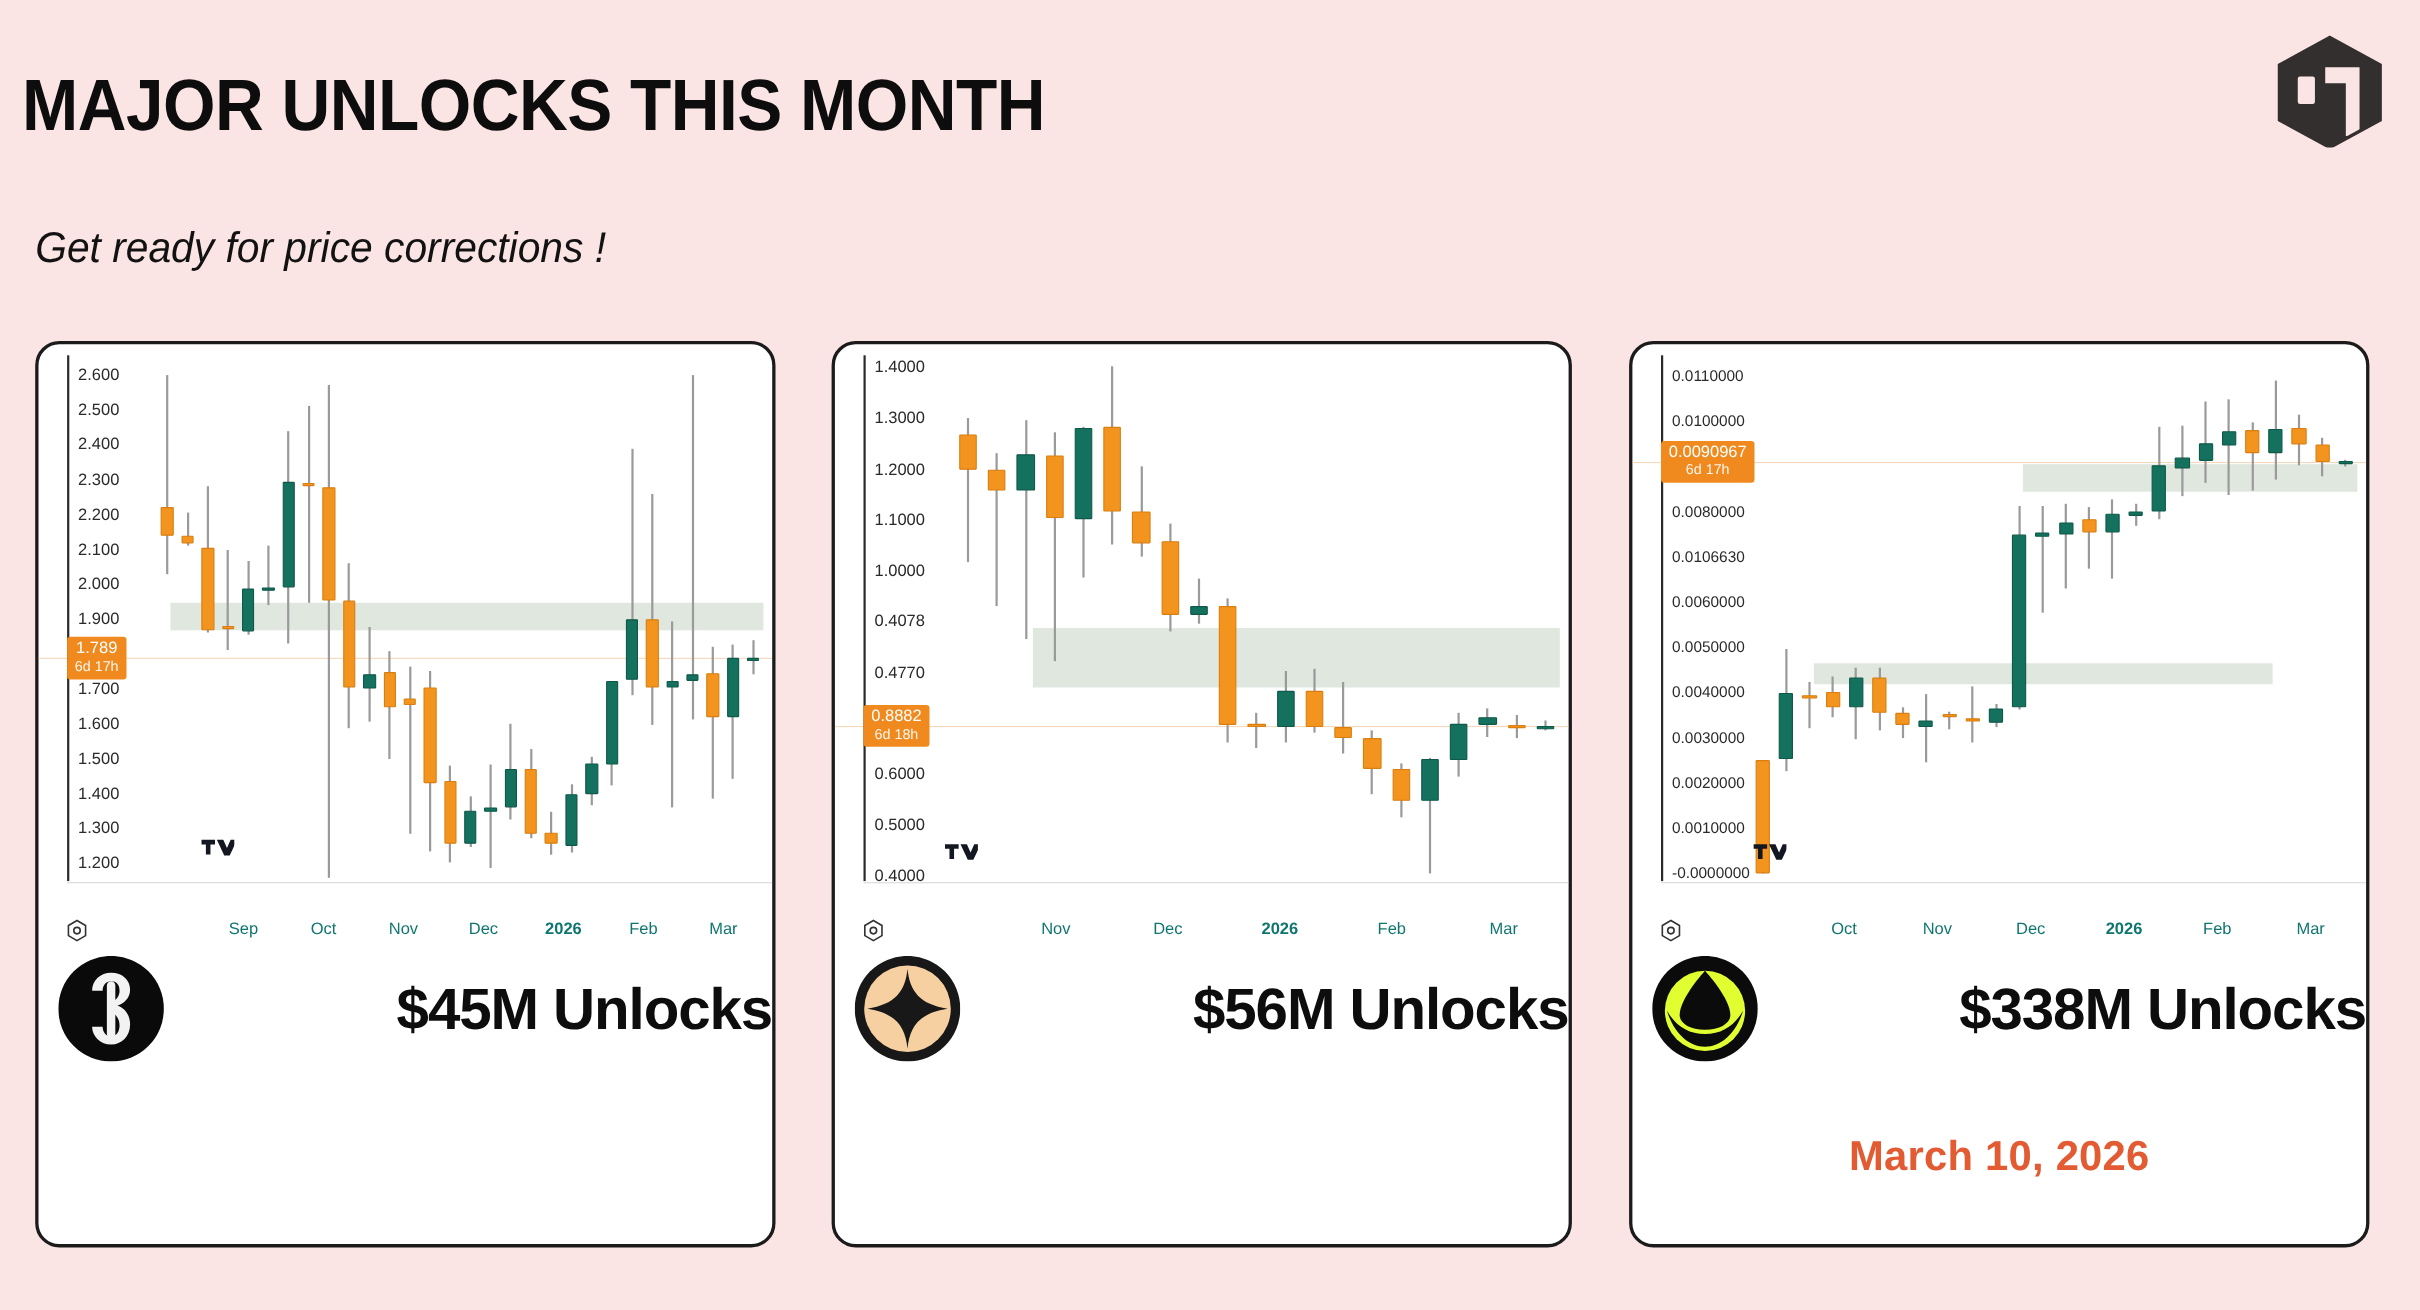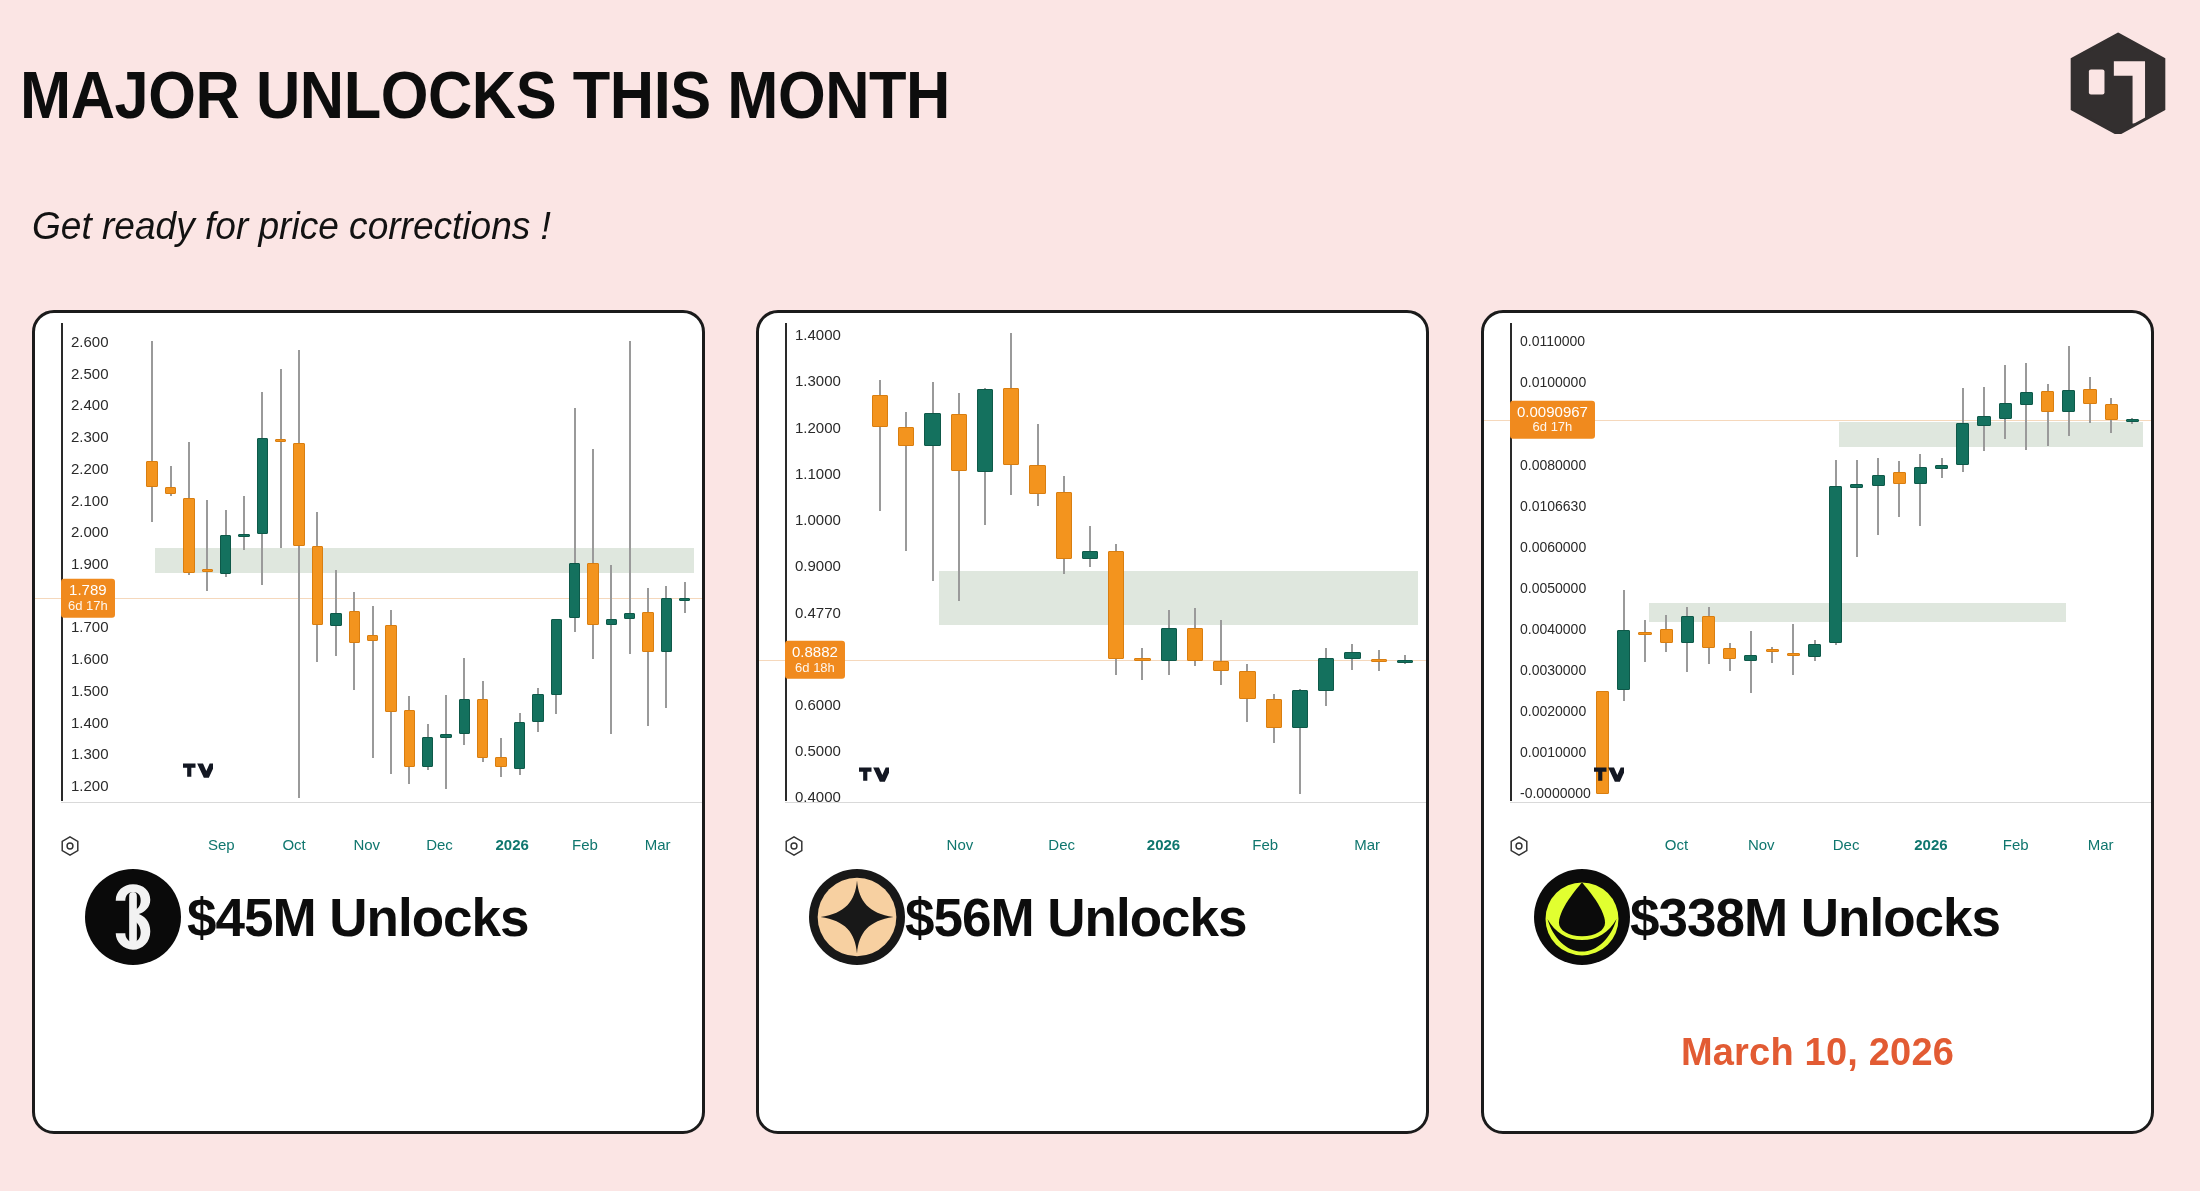--- a/index.html
+++ b/index.html
@@ -87,21 +87,21 @@
     position: absolute; bottom: 20px;
     font-size: 15px; color: #0f766e; transform: translateX(-50%); white-space: nowrap;
   }
   .x-tick.bold { font-weight: 700; }
   .tv-logo { position: absolute; width: 30px; height: 20px; }
   .clock-icon { position: absolute; left: 24px; bottom: 16px; width: 22px; height: 22px; }
 
   
   .coin-row {
     position: absolute; left: 0; right: 0; top: 556px;
-    display: flex; align-items: center; padding-left: 50px;
+    display: flex; align-items: center; padding-left: 18px; justify-content: space-between;
   }
   .coin-badge { width: 96px; height: 96px; border-radius: 50%; flex: 0 0 auto; }
   .coin-label {
     font-size: 53px; font-weight: 700; color: #0D0D0D;
     margin-left: 6px; white-space: nowrap; letter-spacing: -1px;
   }
   .card--2 .coin-label, .card--3 .coin-label { margin-left: 0px; }
   .unlock-date {
     position: absolute; left: 0; right: 0; top: 718px;
     text-align: center; font-size: 38px; font-weight: 700; color: #E25B33;
@@ -399,21 +399,21 @@
             </div>
           </div>
         <div class="y-axis-line"></div>
         <div class="x-axis-line"></div>
         <div id="yticks-1">
             <div class="y-tick" style="top: 21.2427px;">1.4000</div>
             <div class="y-tick" style="top: 67.4563px;">1.3000</div>
             <div class="y-tick" style="top: 113.67px;">1.2000</div>
             <div class="y-tick" style="top: 159.883px;">1.1000</div>
             <div class="y-tick" style="top: 206.097px;">1.0000</div>
-            <div class="y-tick" style="top: 252.311px;">0.9000</div>
+            <div class="y-tick" style="top: 252.311px;">0.4078</div>
             <div class="y-tick" style="top: 298.524px;">0.4770</div>
             <div class="y-tick" style="top: 390.951px;">0.6000</div>
             <div class="y-tick" style="top: 437.165px;">0.5000</div>
             <div class="y-tick" style="top: 483.379px;">0.4000</div>
             <div class="price-tag" style="top: 346.864px;"><span>0.8882</span><span class="pt-time">6d 18h</span></div>
           </div>
         <div id="xticks-1">
             <div class="x-tick" style="left: 200.9px;">Nov</div>
             <div class="x-tick" style="left: 302.7px;">Dec</div>
             <div class="x-tick bold" style="left: 404.5px;">2026</div>

